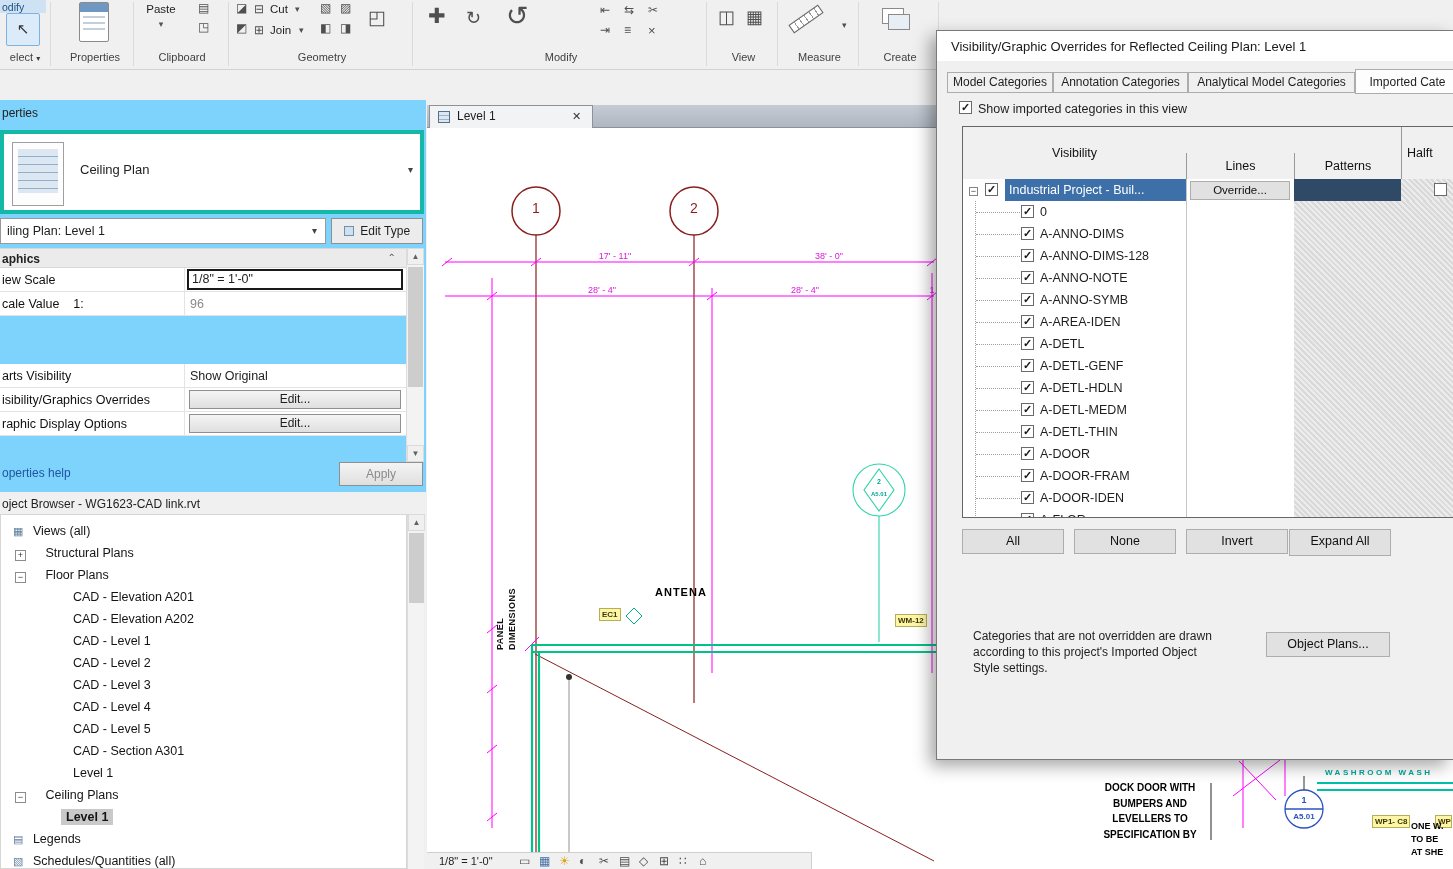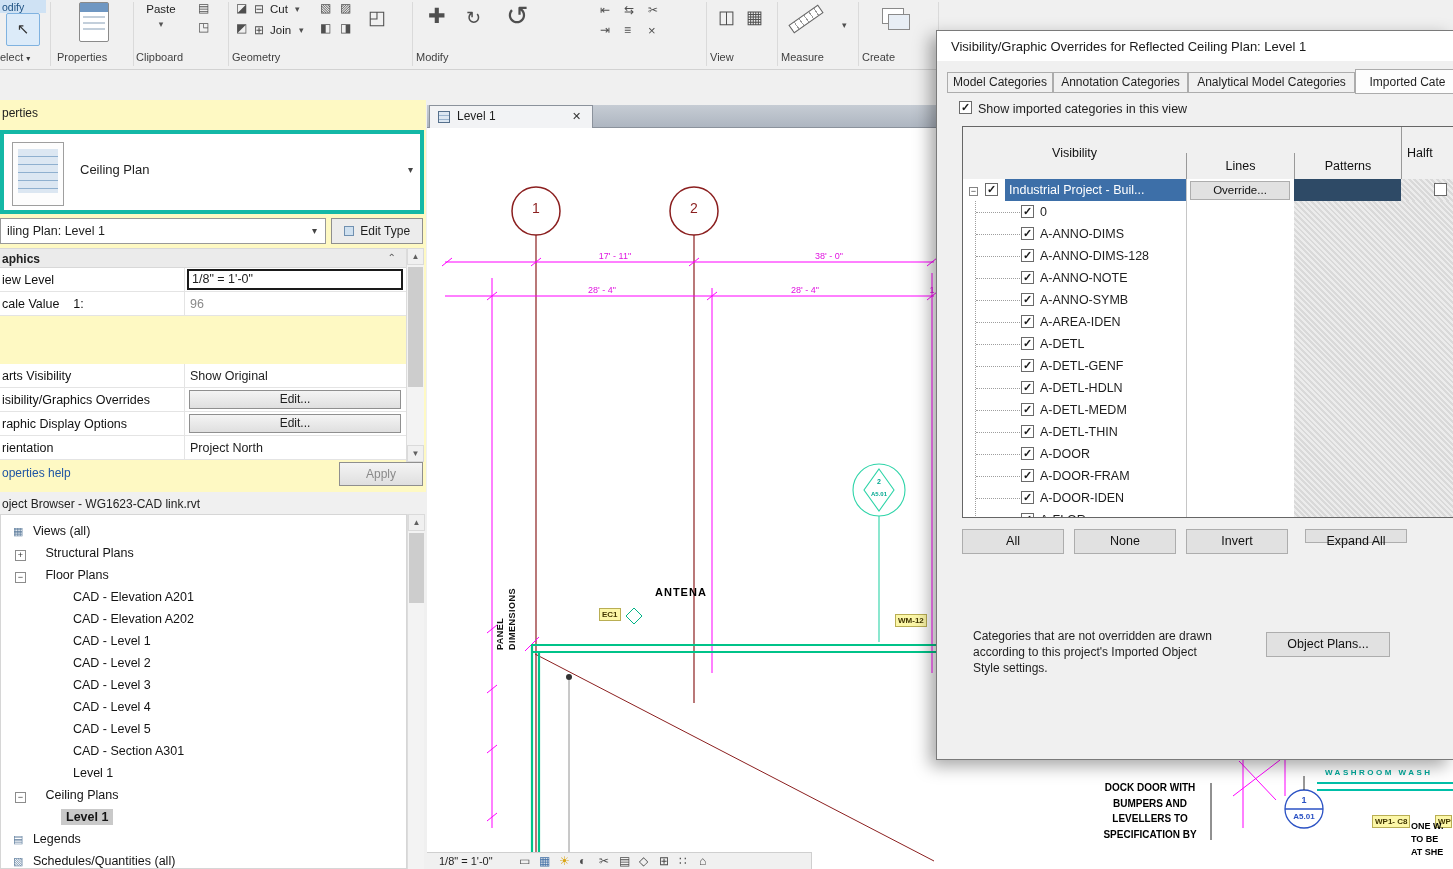--- a/index.html
+++ b/index.html
@@ -1,25 +1,25 @@
 <!DOCTYPE html>
 <html><head>
 <meta charset="utf-8">
 <style>
   *{margin:0;padding:0;box-sizing:border-box}
   body{font-family:"Liberation Sans",sans-serif;background:#888}
   .screen{position:relative;width:1453px;height:869px;background:#f0f0f0;overflow:hidden;font-size:12px;color:#1e1e1e}
   .abs{position:absolute}
   
   .ribbon{position:absolute;left:0;top:0;width:1453px;height:70px;background:#f0f0f0;border-bottom:1px solid #d2d2d2}
-  .panel-label{position:absolute;top:51px;font-size:11px;color:#3f3f3f;text-align:left;white-space:nowrap}
+  .panel-label{position:absolute;top:51px;font-size:11px;color:#3f3f3f;text-align:center;white-space:nowrap}
   .vsep{position:absolute;top:2px;height:64px;width:1px;background:#dadada}
   .tg{position:absolute;color:#4f4f4f;text-align:center}
   
-  .props{position:absolute;left:0;top:100px;width:426px;height:392px;background:#fef9c3}
+  .props{position:absolute;left:0;top:100px;width:426px;height:392px;background:#7dd3fc}
   .type-box{position:absolute;left:0;top:30px;width:424px;height:84px;background:#fff;border:4px solid #14b8a6}
   .combo{position:absolute;background:#fff;border:1px solid #999;font-size:12.5px;line-height:24px;padding-left:6px;white-space:nowrap;overflow:hidden}
   .gray-btn{background:linear-gradient(#f4f4f4,#dfdfdf);border:1px solid #8f8f8f;text-align:center;font-size:12px}
   .prop-row{position:absolute;left:0;width:406px;height:24px;background:#fff;border-bottom:1px solid #e4e4e4}
   .prop-label{position:absolute;left:2px;top:0;width:183px;height:24px;line-height:24px;font-size:12.5px;color:#111;border-right:1px solid #e4e4e4;white-space:pre;overflow:hidden}
   .prop-value{position:absolute;left:190px;top:0;line-height:24px;font-size:12.5px;white-space:nowrap}
   .prop-value-box{position:absolute;left:187px;top:1px;width:216px;height:21px;border:2px solid #1a1a1a;line-height:17px;font-size:12.5px;padding-left:3px;background:#fff;white-space:nowrap}
   .prop-btn{position:absolute;left:189px;top:2px;width:212px;height:19px;line-height:17px}
   .muted{color:#8a8a8a}
   .sb{position:absolute;background:#f3f3f3;border-left:1px solid #dcdcdc}
@@ -156,42 +156,38 @@
     <div class="abs gray-btn" style="left:331px;top:118px;width:92px;height:26px;line-height:24px;background:#ececec">
       <span style="display:inline-block;width:10px;height:10px;border:1px solid #7090b0;background:#cfe0ef;vertical-align:-1px;margin-right:3px"></span>
       <span>Edit Type</span>
     </div>
     <div class="abs" style="left:0;top:148px;width:406px;height:20px;background:#ebebeb;border-top:1px solid #d8d8d8;border-bottom:1px solid #d8d8d8">
       <span style="position:absolute;left:2px;top:3px;font-size:12px;font-weight:bold;color:#222">aphics</span>
       <span style="position:absolute;right:10px;top:3px;font-size:10px;color:#555">⌃</span>
     </div>
 
     <div class="prop-row" style="top:168px">
-      <div class="prop-label">iew Level</div>
+      <div class="prop-label">iew Scale</div>
       <div class="prop-value-box">1/8" = 1'-0"</div>
     </div>
     <div class="prop-row" style="top:192px">
       <div class="prop-label">cale Value    1:</div>
       <div class="prop-value muted">96</div>
     </div>
     <div class="prop-row" style="top:264px">
       <div class="prop-label">arts Visibility</div>
       <div class="prop-value">Show Original</div>
     </div>
     <div class="prop-row" style="top:288px">
       <div class="prop-label">isibility/Graphics Overrides</div>
       <div class="prop-btn gray-btn">Edit...</div>
     </div>
     <div class="prop-row" style="top:312px">
       <div class="prop-label">raphic Display Options</div>
       <div class="prop-btn gray-btn">Edit...</div>
-    </div>
-    <div class="prop-row" style="top:336px">
-      <div class="prop-label">rientation</div>
-      <div class="prop-value">Project North</div>
     </div>
 
     <div class="sb" style="left:406px;top:148px;width:18px;height:214px">
       <div class="sb-arrow" style="top:0">▲</div>
       <div class="sb-thumb" style="top:19px;height:120px"></div>
       <div class="sb-arrow" style="top:197px">▼</div>
     </div>
     <div class="abs" style="left:2px;top:366px;font-size:12px;color:#1f55a4">operties help</div>
     <div class="abs gray-btn" style="left:339px;top:362px;width:84px;height:24px;line-height:22px;color:#8a8a8a">Apply</div>
   </div>
@@ -456,21 +452,21 @@
         </div>
       <div class="cat-row" style="top:382px">
           <span class="cb" style="left:58px;top:4px">✓</span>
           <span class="cat-label">A-FLOR</span>
         </div>
     </div>
 
     <div class="btn" style="left:25px;top:498px;width:102px;height:25px;line-height:23px">All</div>
     <div class="btn" style="left:137px;top:498px;width:102px;height:25px;line-height:23px">None</div>
     <div class="btn" style="left:249px;top:498px;width:102px;height:25px;line-height:23px">Invert</div>
-    <div class="btn" style="left:368px;top:498px;width:102px;height:14px;line-height:23px">Expand All</div>
+    <div class="btn" style="left:352px;top:498px;width:102px;height:27px;line-height:23px">Expand All</div>
 
     <div class="abs" style="left:36px;top:598px;font-size:12px">Categories that are not overridden are drawn</div>
     <div class="abs" style="left:36px;top:614px;font-size:12px">according to this project's Imported Object</div>
     <div class="abs" style="left:36px;top:630px;font-size:12px">Style settings.</div>
     <div class="btn" style="left:329px;top:601px;width:124px;height:25px;line-height:23px">Object Plans...</div>
   </div>
 
 </div>
 
 </body></html>

